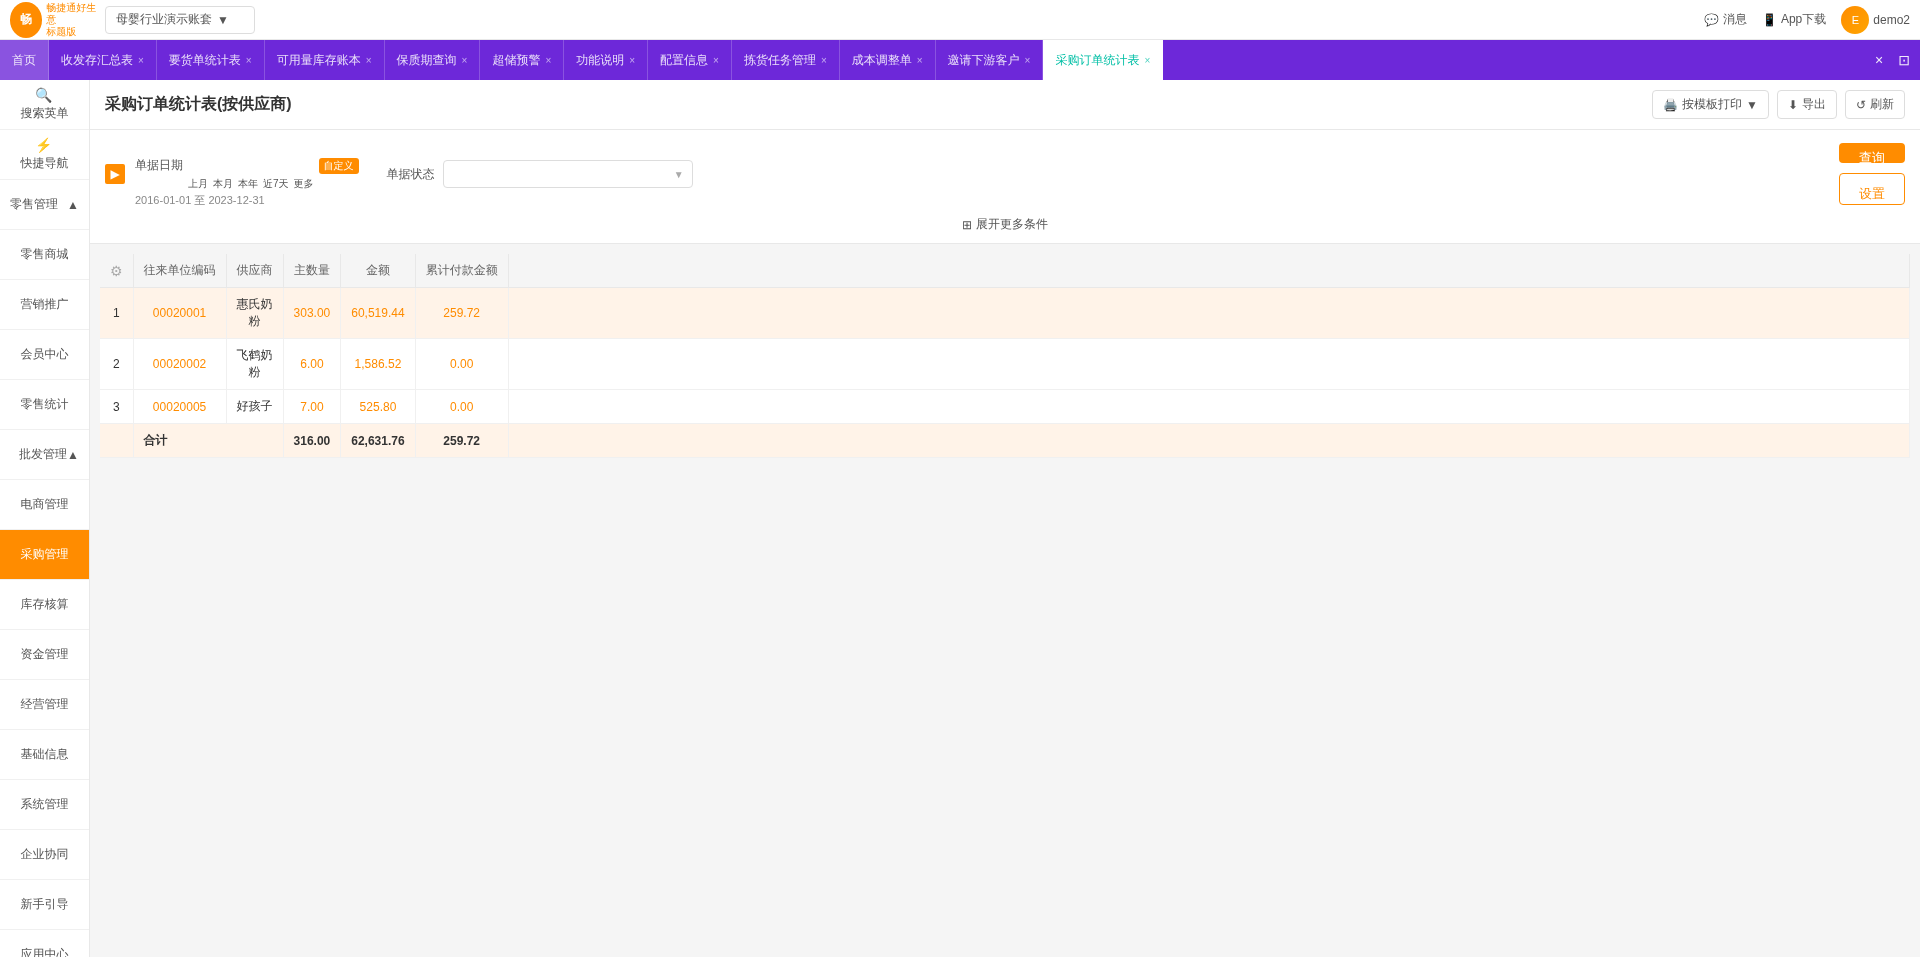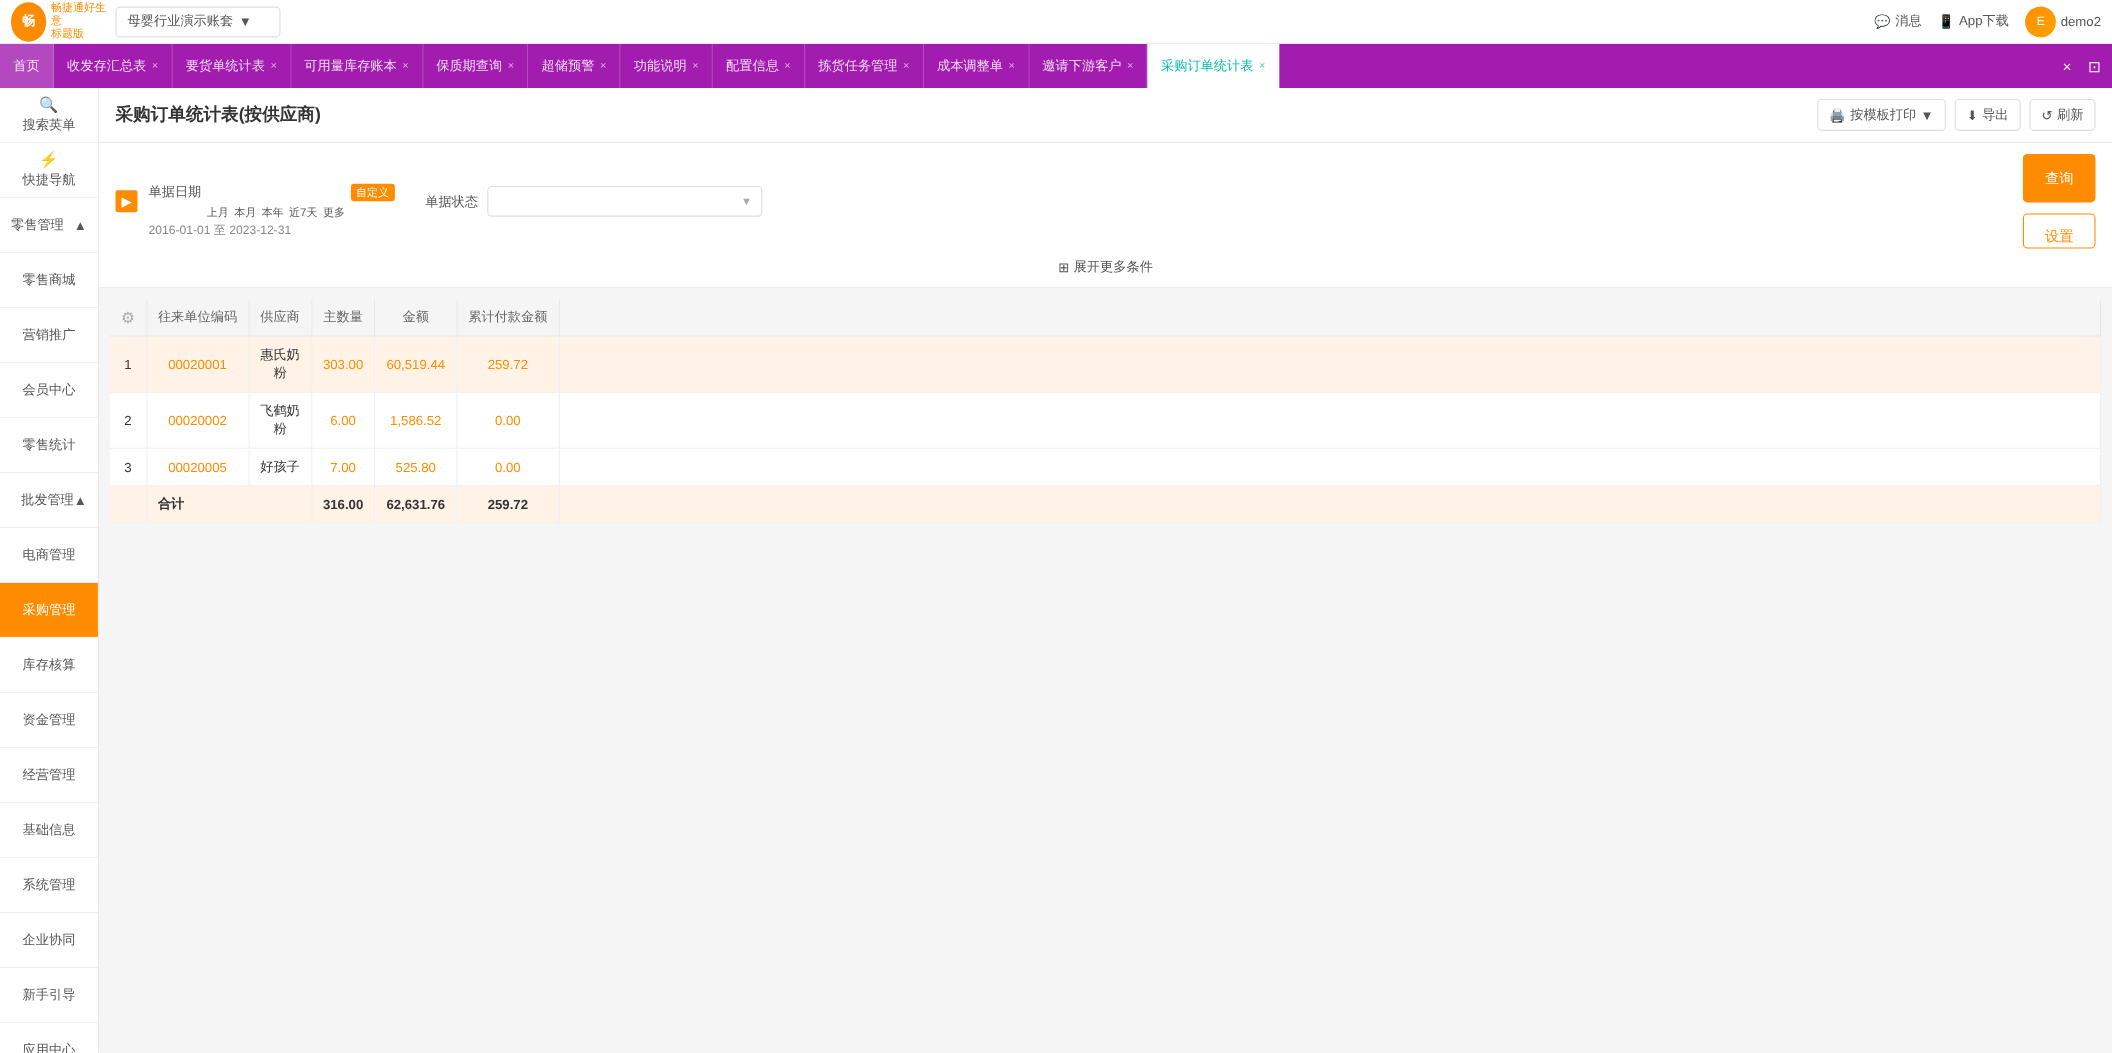--- a/index.html
+++ b/index.html
@@ -10,21 +10,21 @@
     .logo-area { display: flex; align-items: center; width: 90px; flex-shrink: 0; }
     .logo-icon { width: 36px; height: 36px; background: #ff8c00; border-radius: 50%; display: flex; align-items: center; justify-content: center; color: white; font-size: 12px; font-weight: bold; margin-right: 4px; }
     .logo-text { font-size: 10px; color: #ff8c00; line-height: 1.2; }
     .workspace-selector { display: flex; align-items: center; padding: 0 10px; border: 1px solid #ddd; border-radius: 4px; height: 28px; background: #fff; cursor: pointer; font-size: 12px; color: #555; margin-left: 5px; min-width: 150px; }
     .workspace-selector span { margin-right: 5px; text-align: center; }
     .top-actions { margin-left: auto; display: flex; align-items: center; gap: 15px; }
     .top-action-item { display: flex; align-items: center; gap: 4px; font-size: 12px; color: #555; cursor: pointer; }
     .user-avatar { width: 28px; height: 28px; border-radius: 50%; background: linear-gradient(135deg, #ff8c00, #ffa500); display: flex; align-items: center; justify-content: center; color: white; font-size: 11px; }
 
     
-    .nav-tabs { display: flex; align-items: center; height: 40px; background: #a21caf; overflow: hidden; text-align: center; }
+    .nav-tabs { display: flex; align-items: center; height: 40px; background: #6d28d9; overflow: hidden; text-align: center; }
     .nav-tab { display: flex; align-items: center; padding: 0 12px; height: 40px; font-size: 12px; color: rgba(255,255,255,0.85); cursor: pointer; white-space: nowrap; border-right: 1px solid rgba(255,255,255,0.2); flex-shrink: 0; }
     .nav-tab.home { background: rgba(255,255,255,0.2); }
     .nav-tab.active { background: #fff; color: #00bfa5; }
     .nav-tab .close-btn { margin-left: 5px; font-size: 10px; opacity: 0.7; }
     .nav-right-controls { margin-left: auto; display: flex; align-items: center; padding: 0 5px; gap: 5px; }
     .nav-ctrl-btn { color: rgba(255,255,255,0.9); cursor: pointer; font-size: 14px; padding: 2px 5px; }
 
     
     .main-layout { display: flex; height: calc(957px - 80px); }
 
@@ -44,21 +44,21 @@
     .btn-template { display: flex; align-items: center; gap: 4px; padding: 5px 10px; border: 1px solid #ddd; border-radius: 4px; background: #fff; font-size: 12px; cursor: pointer; color: #555; }
     .btn-export { display: flex; align-items: center; gap: 4px; padding: 5px 10px; border: 1px solid #ddd; border-radius: 4px; background: #fff; font-size: 12px; cursor: pointer; color: #555; }
     .btn-refresh { display: flex; align-items: center; gap: 4px; padding: 5px 10px; border: 1px solid #ddd; border-radius: 4px; background: #fff; font-size: 12px; cursor: pointer; color: #555; }
 
     
     .filter-area { background: #fff; padding: 10px 15px; border-bottom: 1px solid #e8e8e8; }
     .filter-label { font-size: 12px; color: #555; white-space: nowrap; }
     .filter-shortcut { font-size: 10px; color: #555; cursor: pointer; margin-top: 37px; }
     .custom-badge { background: #ff8c00; color: white; font-size: 10px; padding: 1px 5px; border-radius: 3px; }
     .expand-btn { display: flex; align-items: center; gap: 4px; color: #555; font-size: 12px; cursor: pointer; margin: 8px auto 0; width: fit-content; }
-    .btn-query { background: #ff8c00; color: white; border: none; padding: 6px 20px; border-radius: 4px; font-size: 13px; cursor: pointer; height: 44px; }
+    .btn-query { background: #ff8c00; color: white; border: none; padding: 6px 20px; border-radius: 4px; font-size: 13px; cursor: pointer; height: 20px; }
     .btn-setting { background: #fff; color: #ff8c00; border: 1px solid #ff8c00; padding: 11px 15px; border-radius: 4px; font-size: 13px; cursor: pointer; height: 32px; margin-top: 5px; }
     .filter-actions { display: flex; flex-direction: column; gap: 5px; margin-left: auto; }
 
     
     .table-container { flex: 1; overflow: auto; padding: 10px; background: #f5f5f5; }
     .data-table { width: 100%; border-collapse: collapse; background: #fff; }
     .data-table thead tr { background: #f5f5f5; }
     .data-table th { padding: 8px 10px; font-size: 12px; color: #666; font-weight: normal; border-bottom: 1px solid #e8e8e8; border-right: 1px solid #e8e8e8; text-align: center; white-space: nowrap; }
     .data-table th:first-child { width: 40px; }
     .data-table td { padding: 8px 10px; font-size: 12px; color: #333; border-bottom: 1px solid #f0f0f0; border-right: 1px solid #f0f0f0; text-align: center; }

